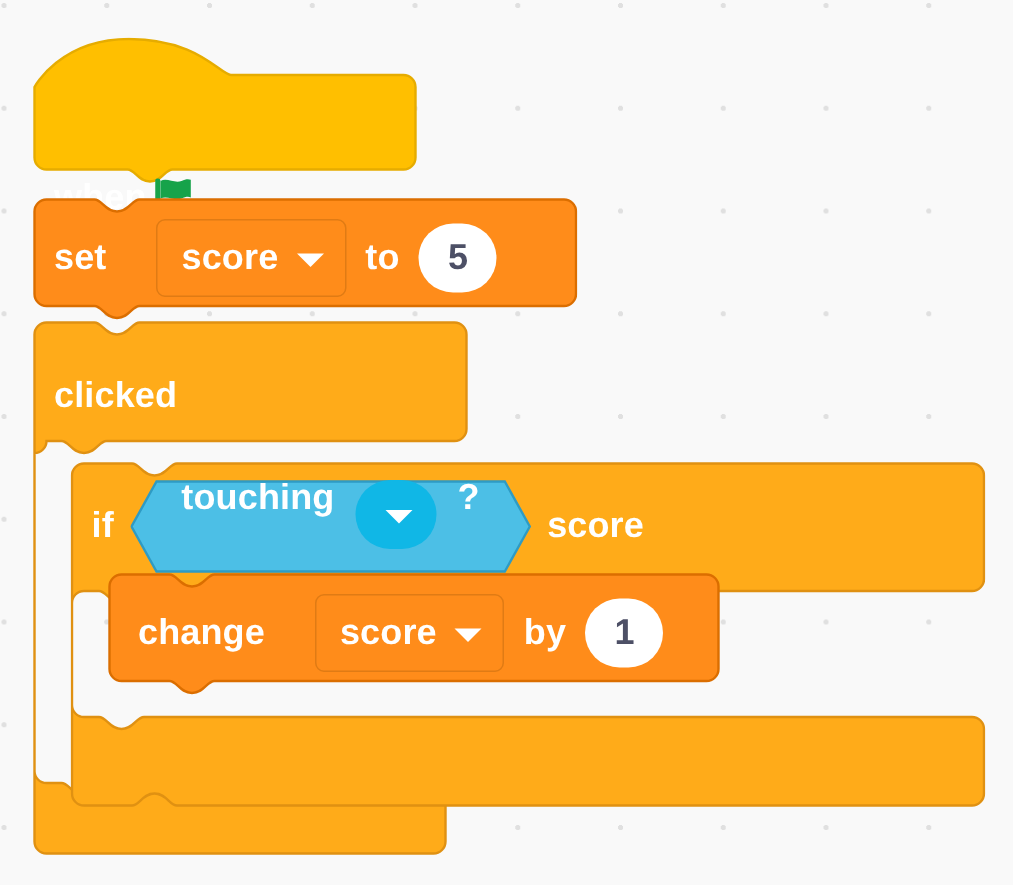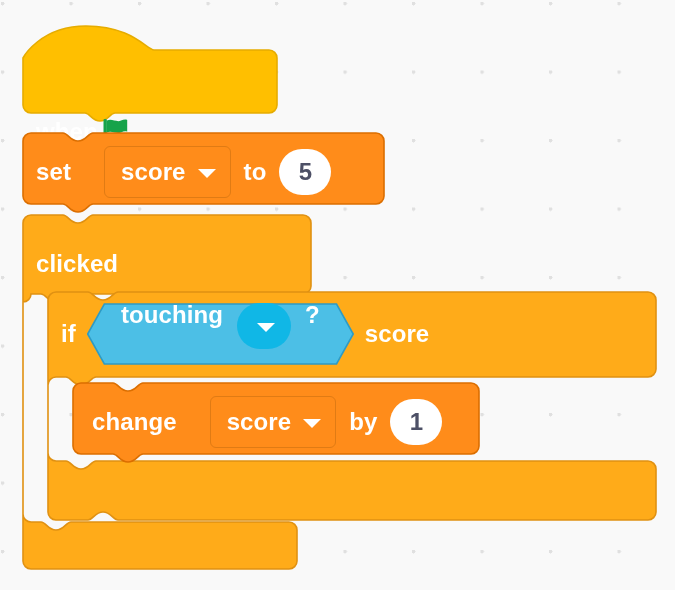--- a/index.html
+++ b/index.html
@@ -136,21 +136,21 @@
   #forever-block .forever-label {
     position: absolute;
     left: 14px;
     top: 38px;
   }
 
   
   #if-block {
     position: absolute;
     left: 47px;
-    top: 291px;
+    top: 308px;
     width: 610px;
     height: 164px;
   }
   #if-block .body-svg { position: absolute; left:0; top:0; }
   #if-block .if-row {
     position: absolute;
     left: 14px;
     top: 12px;
     height: 62px;
     display: flex;

